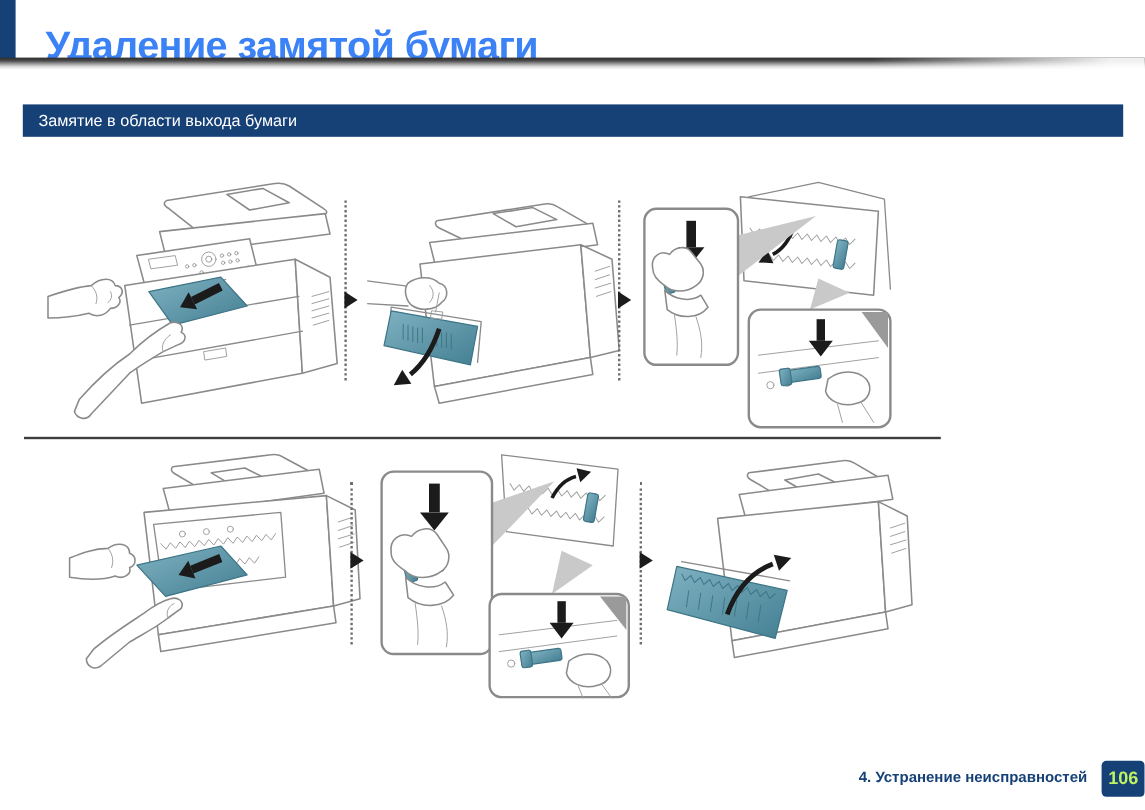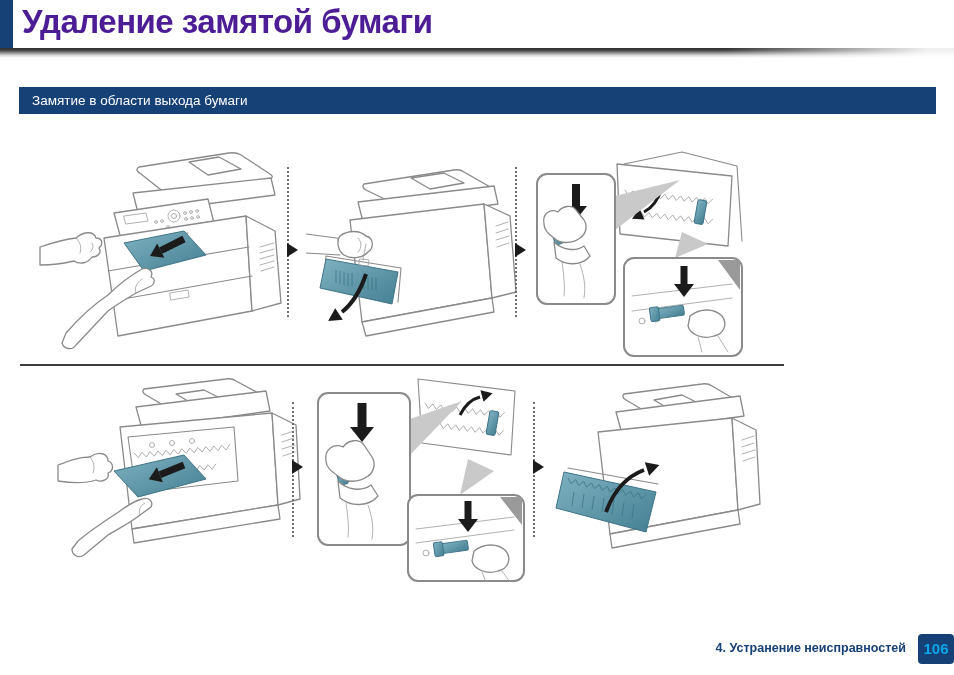--- a/index.html
+++ b/index.html
@@ -4,22 +4,22 @@
 <style>
   html,body { margin:0; padding:0; background:#ffffff; }
   .page {
     position:relative; width:954px; height:675px; background:#ffffff;
     font-family:"Liberation Sans", sans-serif; overflow:hidden;
   }
 
   
   .accent-bar { position:absolute; left:0; top:0; width:13px; height:50px; background:#164177; }
   .doc-title {
-    position:absolute; left:22px; top:3px; margin:0;
-    font-size:33px; font-weight:bold; color:#4c1d95; letter-spacing:-0.5px; white-space:nowrap;
+    position:absolute; left:22px; top:3px; margin:16px;
+    font-size:33px; font-weight:bold; color:#3b82f6; letter-spacing:-0.5px; white-space:nowrap;
   }
   .title-rule {
     position:absolute; left:0; top:48px; width:954px; height:10px;
     background:
       linear-gradient(to right, rgba(255,255,255,0) 0%, rgba(255,255,255,0) 76%, rgba(255,255,255,.92) 97%),
       linear-gradient(to bottom, #2c2c2c 0%, #4a4a4a 26%, #9c9c9c 52%, #dedede 76%, #ffffff 100%);
   }
   .section-bar {
     position:absolute; left:19px; top:87px; width:917px; height:27px;
     background:#164177; color:#ffffff; font-size:13.5px; font-weight:normal;
@@ -33,21 +33,21 @@
     position:absolute; width:0; height:0;
     border-top:7.5px solid transparent; border-bottom:7.5px solid transparent;
     border-left:11px solid #1c1c1c;
   }
   .divider { position:absolute; left:20px; top:364px; width:764px; height:2px; background:#3d3d3d; }
 
   
   .footer-chapter { position:absolute; right:48px; top:641px; font-size:12.5px; font-weight:bold; color:#164177; white-space:nowrap;margin-left:19px; }
   .page-badge {
     position:absolute; left:918px; top:634px; width:36px; height:30px;
-    background:#164177; border-radius:4px; color:#0ea5e9;
+    background:#164177; border-radius:4px; color:#bef264;
     font-size:15px; font-weight:bold; text-align:center; line-height:30px;
   }
 
   
   svg .o   { fill:#ffffff; stroke:#8a8a8a; stroke-width:1.3; stroke-linejoin:round; }
   svg .l   { fill:none; stroke:#8a8a8a; stroke-width:1.1; stroke-linejoin:round; stroke-linecap:round; }
   svg .lt  { fill:none; stroke:#9d9d9d; stroke-width:0.8; stroke-linejoin:round; stroke-linecap:round; }
   svg .teal{ fill:url(#tealg); stroke:#3d7486; stroke-width:1; stroke-linejoin:round; }
   svg .tln { fill:none; stroke:#3d7486; stroke-width:0.8; }
   svg .blk { fill:#1b1b1b; stroke:none; }

